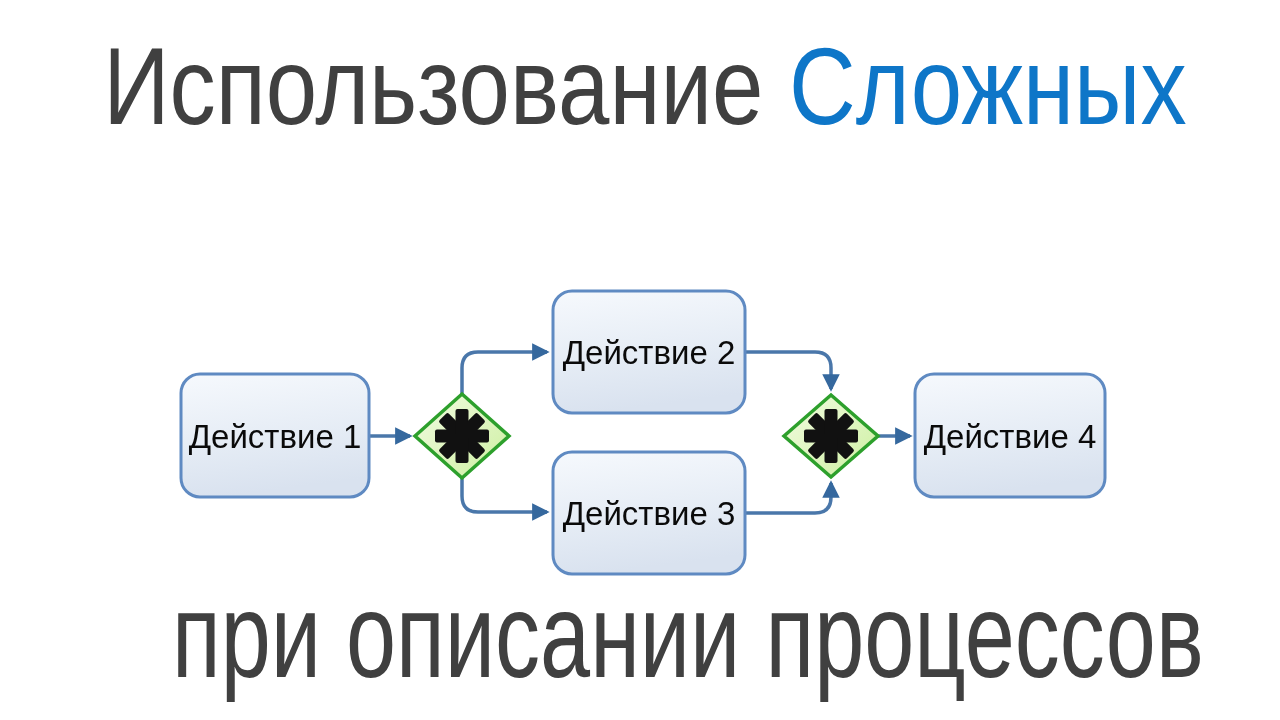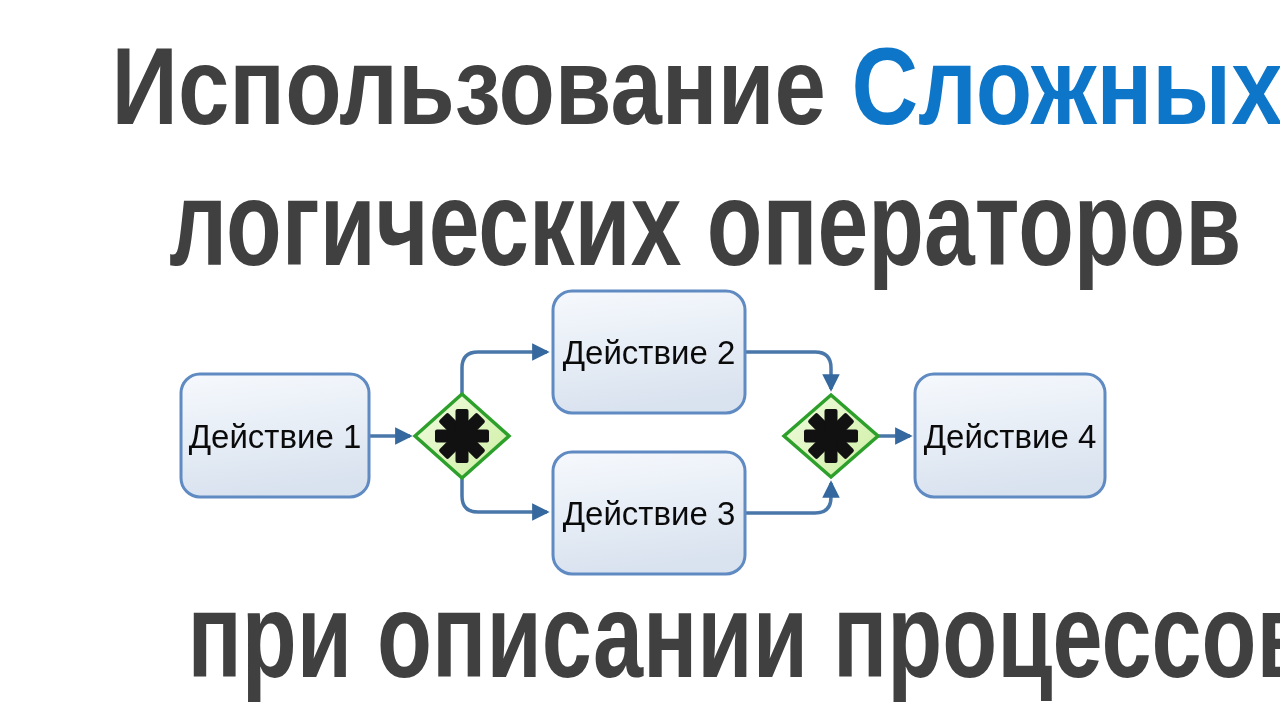--- a/index.html
+++ b/index.html
@@ -16,21 +16,21 @@
     width: 1280px;
     height: 720px;
     background: #ffffff;
   }
   .title-line {
     position: absolute;
     left: 0;
     width: 1280px;
     text-align: center;
     white-space: nowrap;
-    font-weight: bold;
+    font-weight: normal;
     line-height: 1;
     color: #404040;
   }
   .title-line .inner {
     display: inline-block;
     white-space: nowrap;
   }
   .line1 { top: 31px;  font-size: 110px; }
   .line1 .inner { transform: scaleX(0.84); transform-origin: 50% 50%; }
   .line2 { top: 163px; font-size: 120px; }
@@ -72,23 +72,20 @@
 <body>
 
 <div class="stage">
 
   <div class="title-line line1">
     <span class="inner">
       <span>Использование </span><span class="word-blue">Сложных</span>
     </span>
   </div>
 
-  <div class="title-line line2">
-    <span class="inner">логических операторов</span>
-  </div>
 
   <div class="title-line line3">
     <span class="inner">при описании процессов</span>
   </div>
 
   <svg class="diagram" viewBox="0 0 1280 720">
     <defs>
       <linearGradient id="boxGrad" x1="0" y1="0" x2="0.2" y2="1">
         <stop offset="0" stop-color="#f6f9fd"></stop>
         <stop offset="0.6" stop-color="#e5ecf5"></stop>

